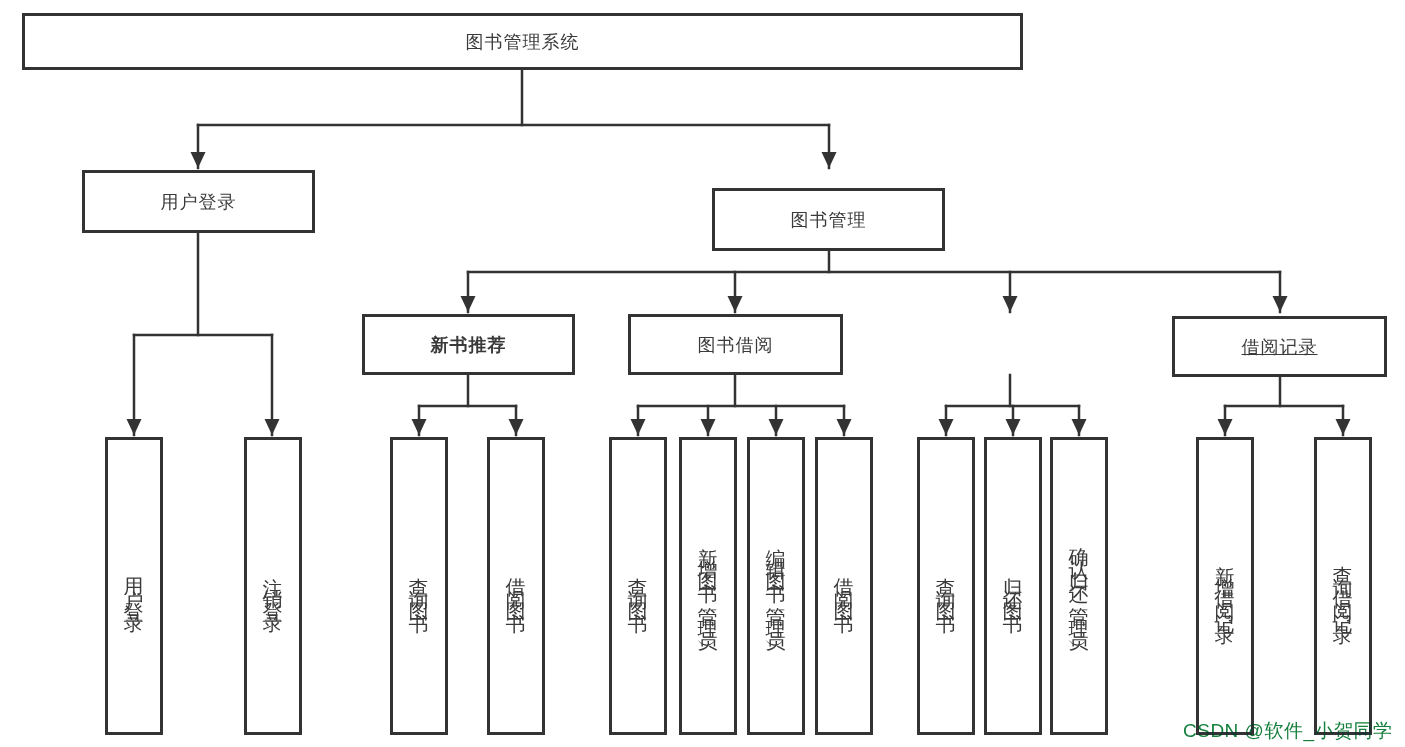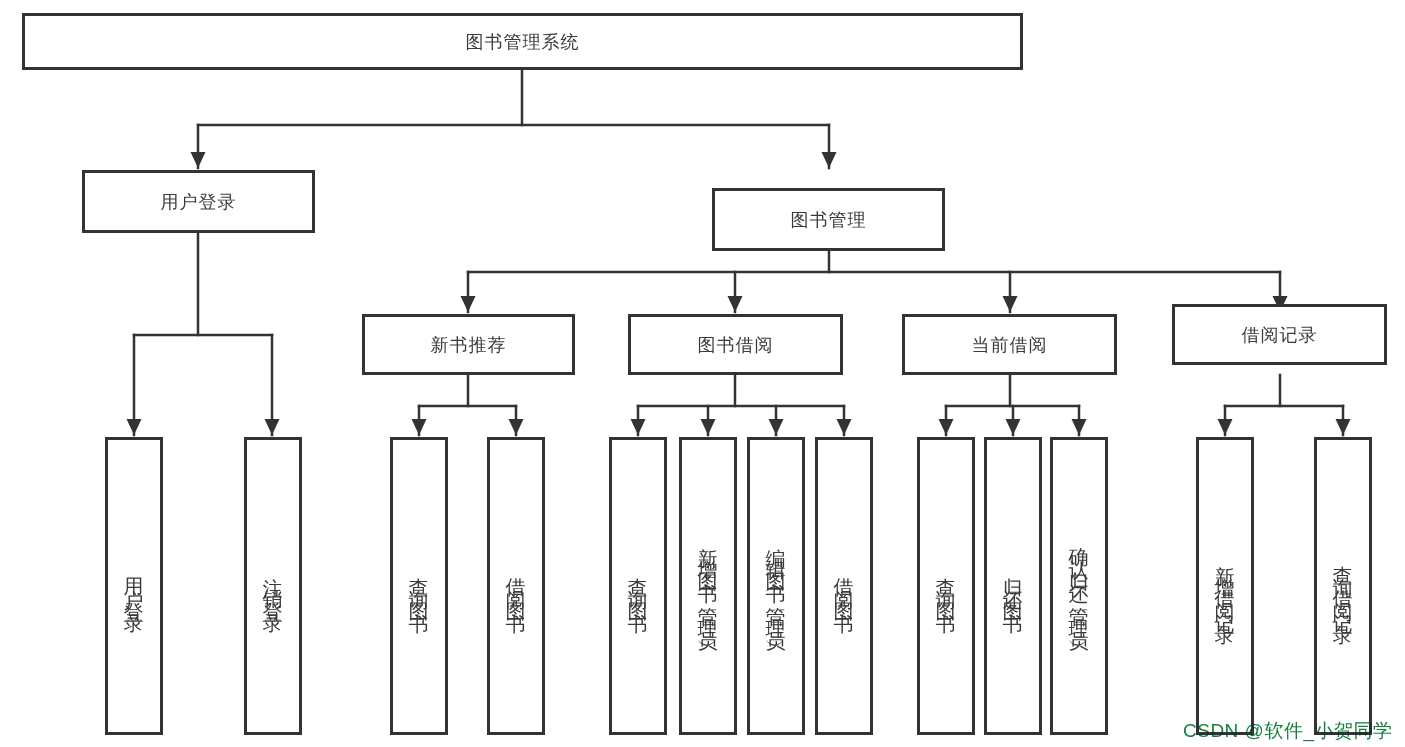--- a/index.html
+++ b/index.html
@@ -103,24 +103,23 @@
       <path d="M1225 406 V435" marker-end="url(#arrow)"></path>
       <path d="M1343 406 V435" marker-end="url(#arrow)"></path>
     </g>
   </svg>
 
   <div class="node hnode" style="left:22px; top:13px; width:1001px; height:57px;">图书管理系统</div>
 
   <div class="node hnode" style="left:82px; top:170px; width:233px; height:63px;">用户登录</div>
   <div class="node hnode" style="left:712px; top:170px; width:233px; height:63px;margin-top:18px;">图书管理</div>
 
-  <div class="node hnode" style="left:362px; top:314px; width:213px; height:61px;">新书推荐</div>
+  <div class="node hnode" style="left:362px; top:314px; width:213px; height:61px;font-weight:bold;">新书推荐</div>
   <div class="node hnode" style="left:628px; top:314px; width:215px; height:61px;">图书借阅</div>
-  <div class="node hnode" style="left:902px; top:314px; width:215px; height:61px;">当前借阅</div>
-  <div class="node hnode" style="left:1172px; top:304px; width:215px; height:61px;">借阅记录</div>
+  <div class="node hnode" style="left:1172px; top:316px; width:215px; height:61px;text-decoration:underline;">借阅记录</div>
 
   <div class="node vnode" style="left:105px;">
     <span class="vlabel">用户登录</span>
   </div>
   <div class="node vnode" style="left:244px;">
     <span class="vlabel">注销登录</span>
   </div>
 
   <div class="node vnode" style="left:390px;">
     <span class="vlabel">查询图书</span>

